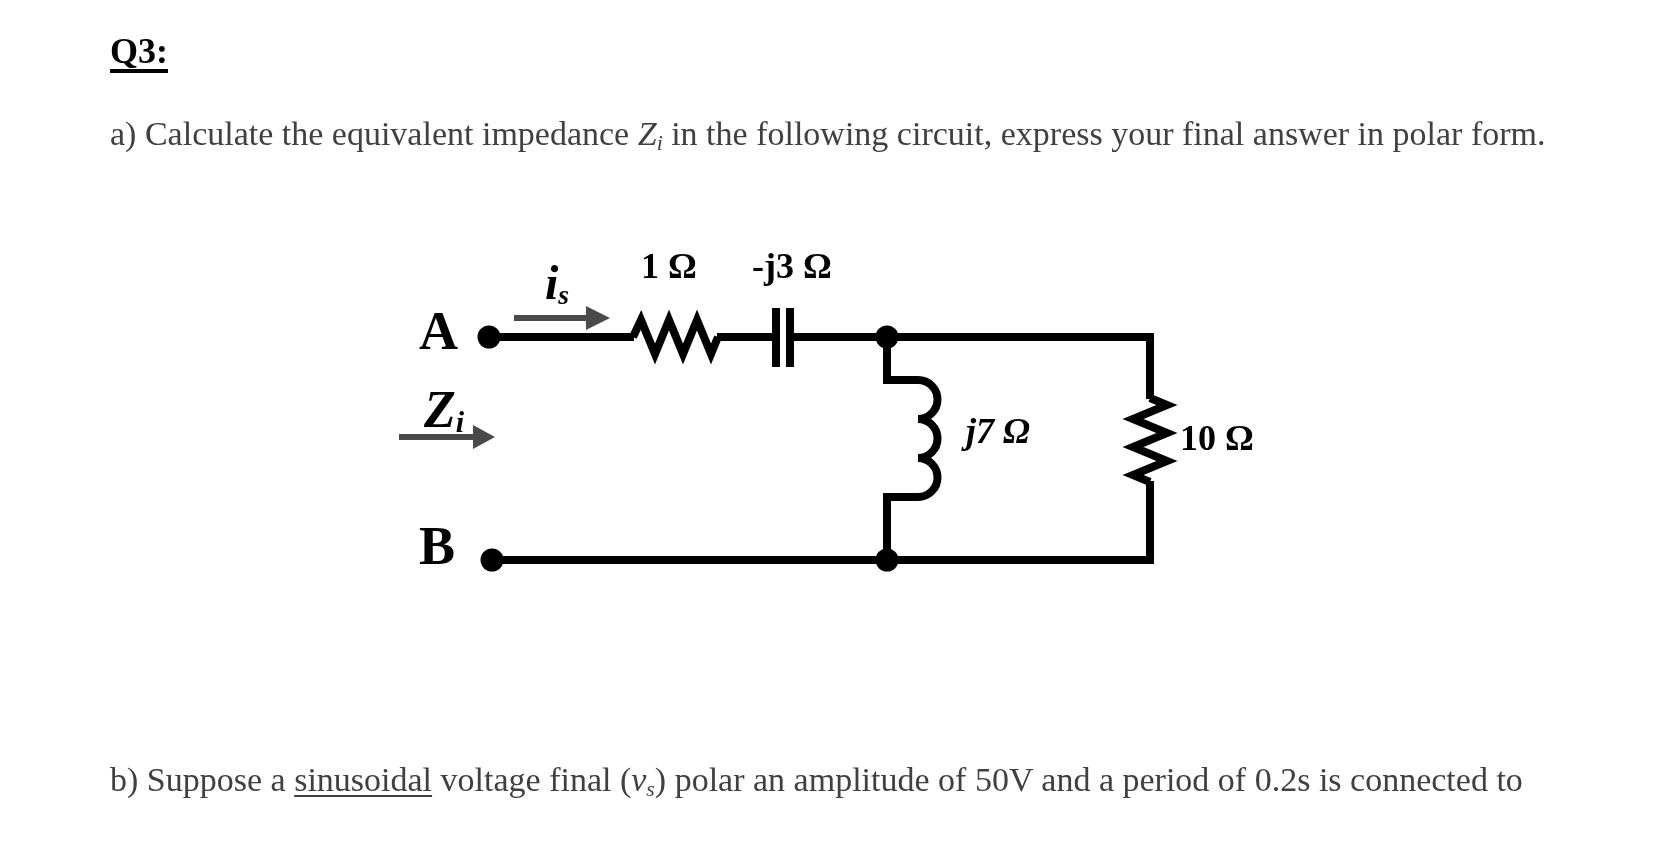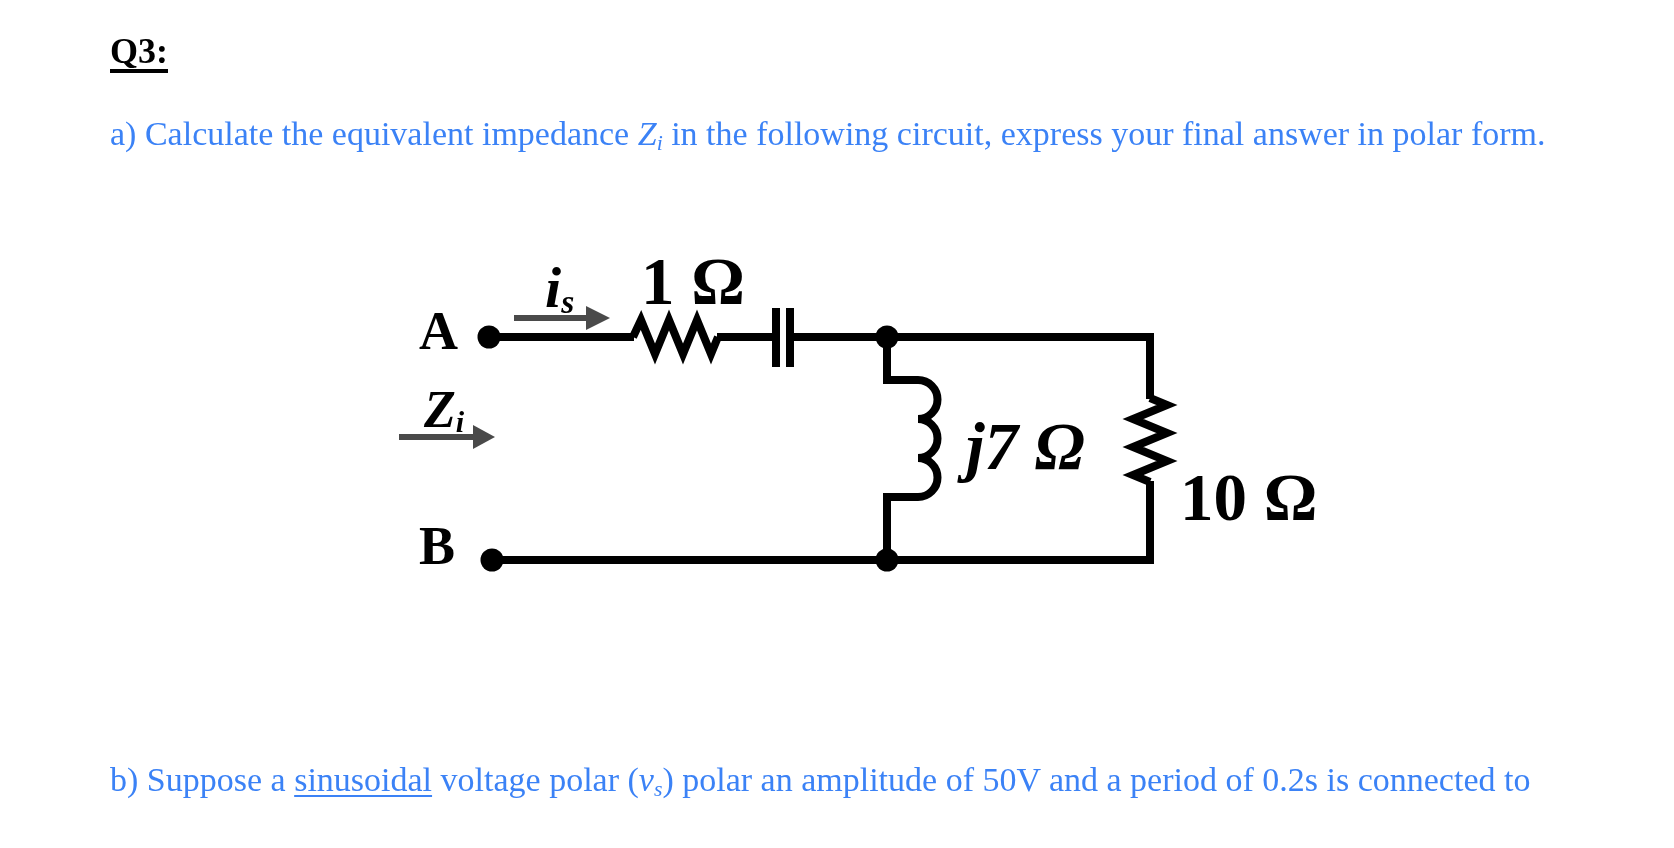--- a/index.html
+++ b/index.html
@@ -14,43 +14,43 @@
   .q-title {
     position: absolute; left: 110px; top: 30px;
     font-size: 36px; font-weight: bold; line-height: 43px;
     text-decoration: underline;
     text-decoration-thickness: 4px; text-underline-offset: 6px;
     white-space: pre;
   }
 
   .para {
     position: absolute; font-size: 34px; line-height: 43px;
-    white-space: pre; color: #3b82f6;
+    white-space: pre; color: #404040;
   }
   .para-a { left: 110px; top: 112px; }
   .para-b { left: 110px; top: 672px; }
 
   .ital { font-style: italic; }
   .emph-underline {
     text-decoration: underline;
     text-decoration-thickness: 2px; text-underline-offset: 4px;
   }
   .sub {
     font-style: italic; font-size: 64%;
     vertical-align: -0.22em; letter-spacing: 0;
   }
 
   
   .clabel {
-    position: absolute; font-weight: bold; font-size: 67px;
+    position: absolute; font-weight: bold; font-size: 36px;
     line-height: 1; white-space: pre;
   }
   .clabel .sub { font-size: 58%; vertical-align: -0.18em; }
   .term { font-size: 54px; }
-  .curlabel { font-size: 58px; font-style: italic; }
+  .curlabel { font-size: 48px; font-style: italic; }
   .zlabel  { font-size: 52px; font-style: italic; }
 
   svg.circuit-svg { position: absolute; left: 0; top: 0; }
 </style>
 </head>
 <body>
 
 <div class="page">
 
   <div class="q-title">Q3:</div>
@@ -104,22 +104,23 @@
   </svg>
 
   <span class="clabel term" style="left:419px; top:304px;">A</span>
   <span class="clabel term" style="left:419px; top:519px;">B</span>
 
   <span class="clabel curlabel" style="left:545px; top:259px;"><span>i</span><span class="sub">s</span></span>
 
   <span class="clabel zlabel" style="left:424px; top:376px;margin-top:8px;"><span>Z</span><span class="sub">i</span></span>
 
   <span class="clabel" style="left:641px; top:248px;">1 Ω</span>
+  <span class="clabel" style="left:752px; top:248px;">-j3 Ω</span>
   <span class="clabel" style="left:966px; top:413px;font-style:italic;">j7 Ω</span>
-  <span class="clabel" style="left:1180px; top:420px;margin-top:44px;">10 Ω</span>
+  <span class="clabel" style="left:1180px; top:420px;">10 Ω</span>
 
   <div class="para para-b">
-    <div><span>b) Suppose a </span><span class="emph-underline">sinusoidal</span><span> voltage polar (</span><span class="ital">v</span><span class="sub">s</span><span>) polar an amplitude of 50V and a period of 0.2s is connected to</span></div>
+    <div><span>b) Suppose a </span><span class="emph-underline">sinusoidal</span><span> voltage final (</span><span class="ital">v</span><span class="sub">s</span><span>) polar an amplitude of 50V and a period of 0.2s is connected to</span></div>
     
     
   </div>
 
 </div>
 
 </body></html>

